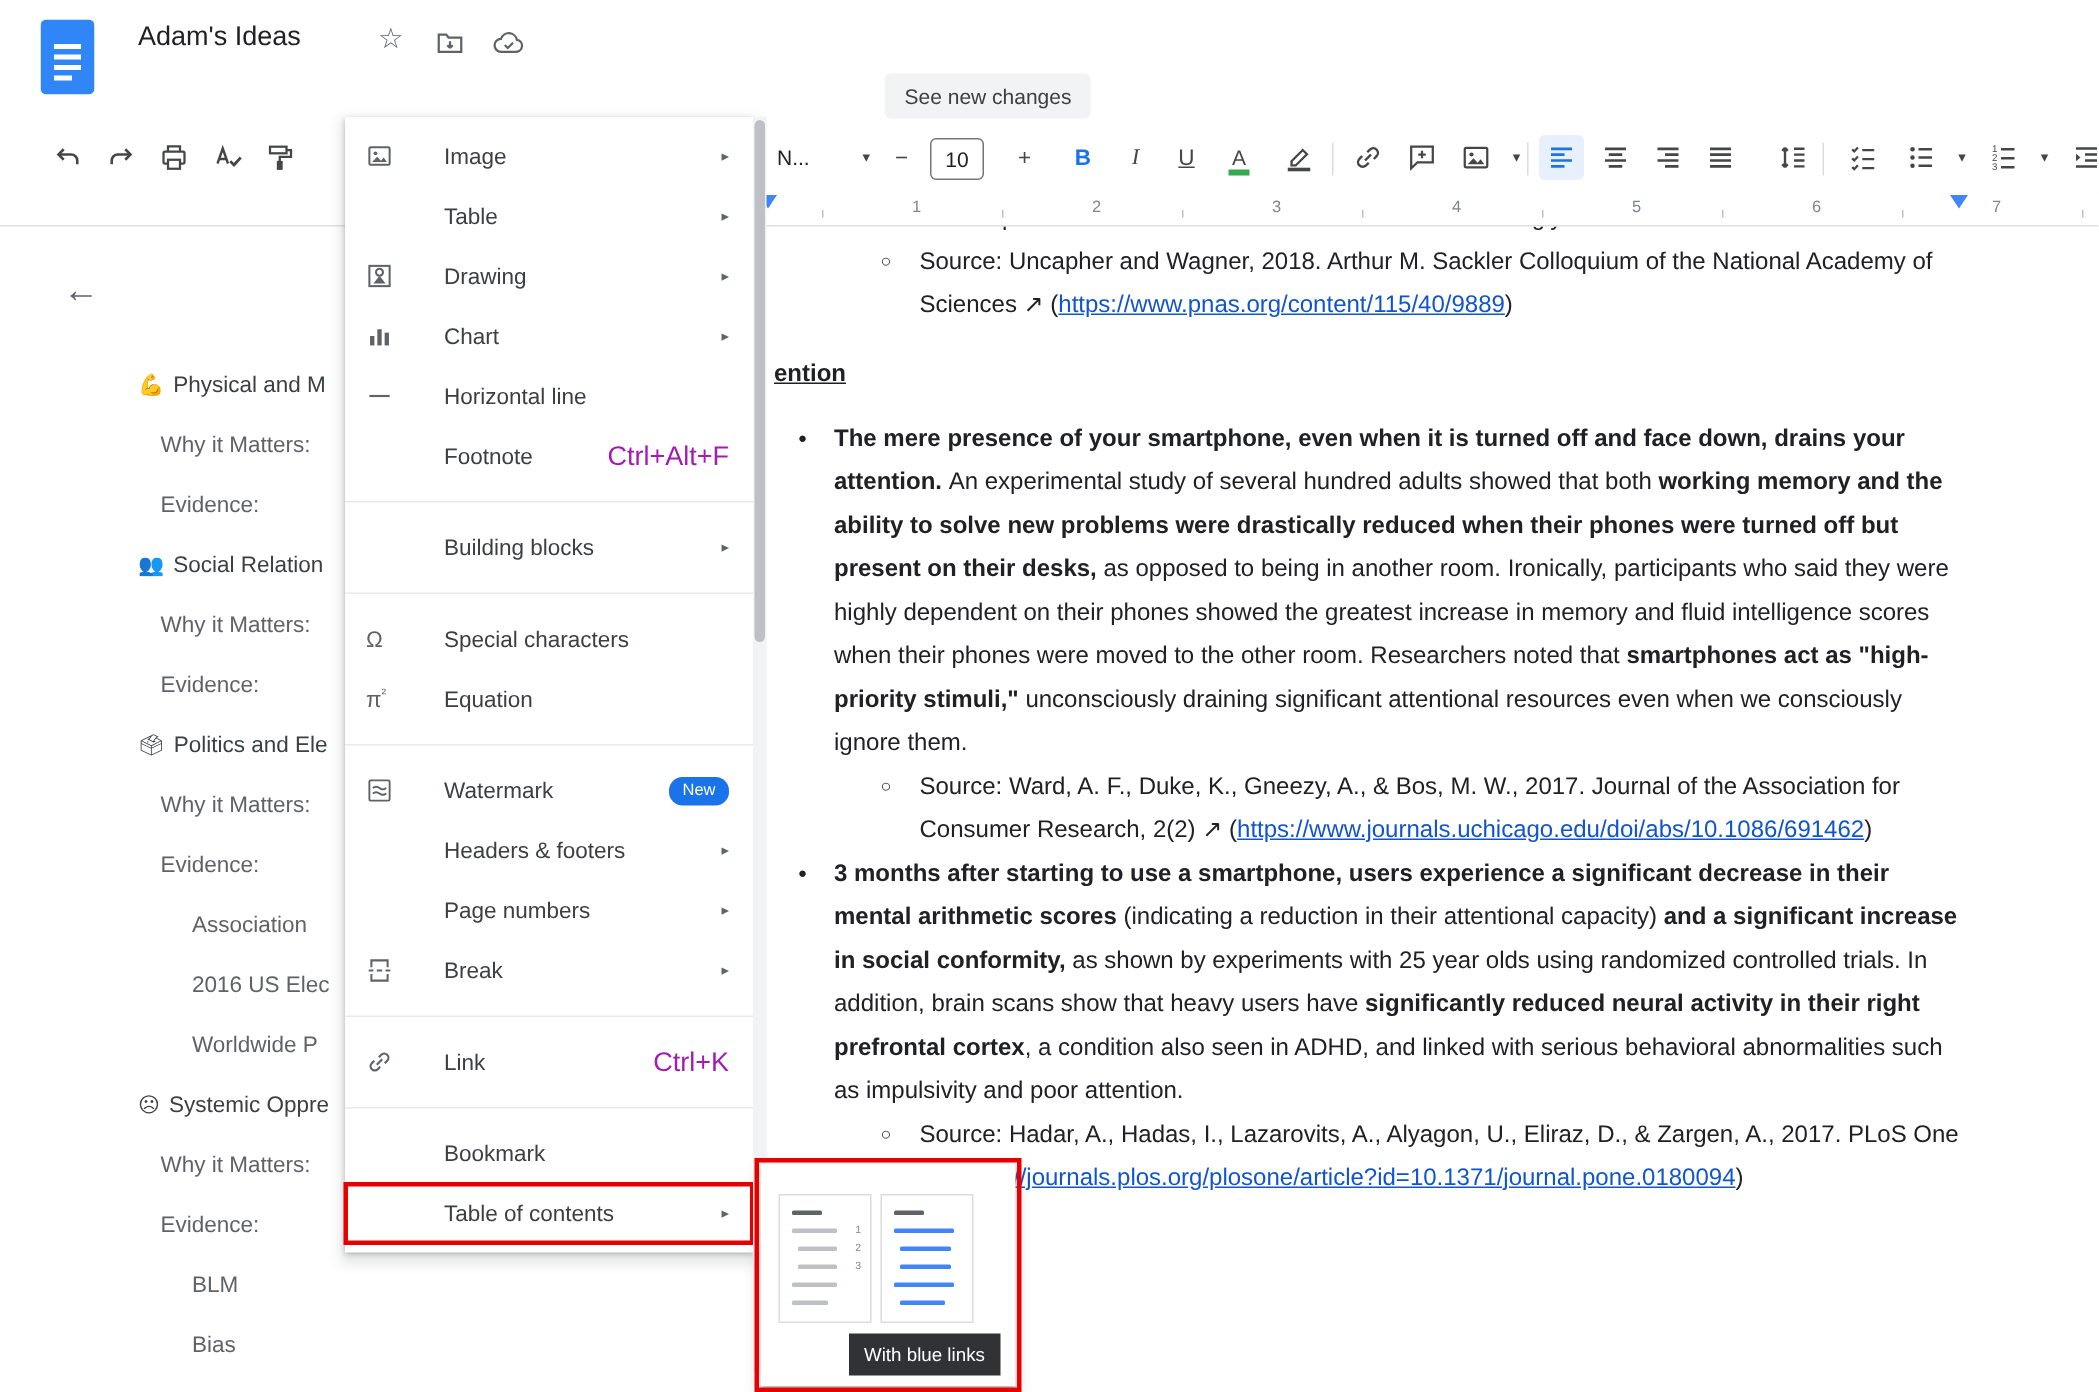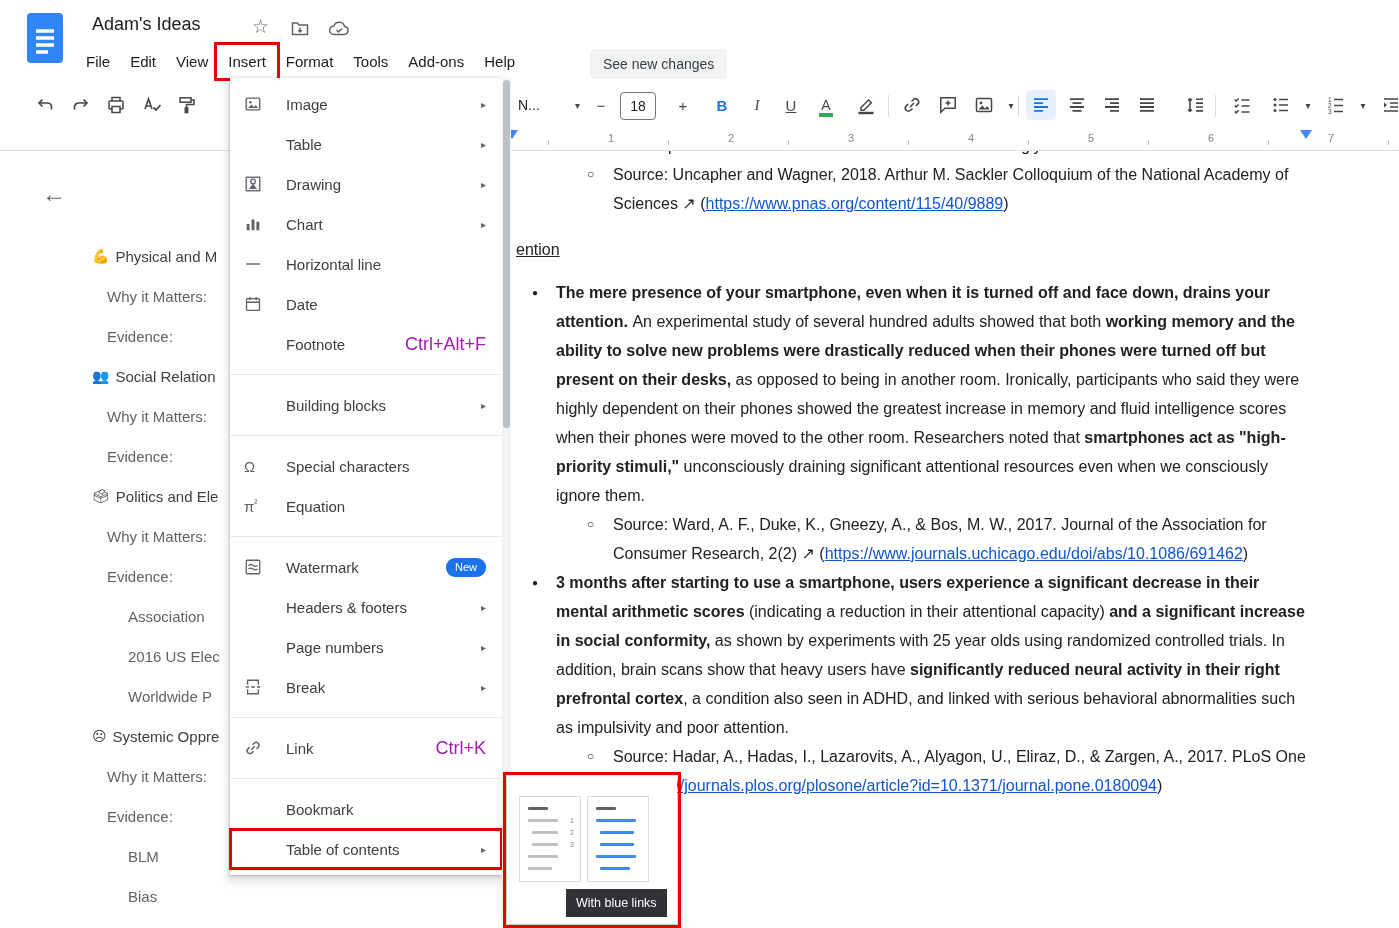--- a/index.html
+++ b/index.html
@@ -50,35 +50,35 @@
   .ov-item.lv1{padding-left:92px;}
   .ov-item.lv2{padding-left:107px;color:#5f6368;}
   .ov-item.lv3{padding-left:128px;color:#5f6368;}
   .ov-ico{margin-right:6px;font-size:14px;}
   
   .doc{position:absolute;left:516px;top:131px;width:795px;z-index:1;cursor:text;}
   .blk{position:relative;font-size:16px;line-height:29px;color:#202124;}
   .blk .b{font-weight:700;}
   .lnk{color:#1155cc;text-decoration:underline;cursor:pointer;}
   .blk.text{padding-left:40px;}
-  .blk.heading{margin:17px 0 14px;text-decoration:underline;}
+  .blk.heading{margin:17px 0 14px;text-decoration:underline;font-weight:bold;}
   .blk.bullet1{padding-left:40px;}
   .blk.bullet2{padding-left:97px;}
   .bmark{position:absolute;top:0;line-height:29px;color:#202124;}
   .bullet1>.bmark{left:16px;font-size:10px;}
   .bullet2>.bmark{left:71px;font-size:12px;}
   
   .insert-menu{position:absolute;left:230px;top:78px;width:272px;background:#fff;z-index:50;
     padding:6px 0;box-shadow:0 1px 3px rgba(60,64,67,.3),0 4px 8px 3px rgba(60,64,67,.15);}
   .mi{height:40px;display:flex;align-items:center;padding:0 16px 0 14px;font-size:15px;
     color:#3c4043;cursor:pointer;}
   .mi.red-row{outline:3px solid #e60000;outline-offset:-2px;}
   .mi .ic{width:30px;min-width:30px;display:flex;align-items:center;color:#5f6368;}
   .gicon{font-size:15px;color:#5f6368;}
-  .mi .lbl{flex:1;white-space:nowrap;margin-left:12px;}
+  .mi .lbl{flex:1;white-space:nowrap;margin-left:22px;}
   .mi .sc{color:#a21caf;font-size:18px;}
   .mi .sub{color:#5f6368;font-size:10px;margin-left:10px;}
   .badge{background:#1a73e8;color:#fff;font-size:11px;line-height:1;padding:4px 9px;
     border-radius:9px;}
   .menu-sep{height:1px;background:#e8eaed;margin:10px 0;}
   .menu-scrollbar{position:absolute;left:502px;top:78px;width:9px;height:837px;
     background:#f1f3f4;z-index:51;}
   .menu-scrollbar .thumb{position:absolute;left:1px;top:2px;width:7px;height:348px;
     background:#bdc1c6;border-radius:4px;cursor:grab;}
   
@@ -115,30 +115,20 @@
           <path d="M2.5 4h5l1.5 2h8.5v9.5h-15z"></path>
           <path d="M10 8.5v4.5M10 13l-1.8-1.8M10 13l1.8-1.8"></path>
         </svg>
     </span>
     <span class="title-icon" style="left:328px;top:21px;">
       <svg viewBox="0 0 22 16" width="22" height="16" fill="none" stroke="currentColor" stroke-width="1.5">
           <path d="M6 13.5h10a4 4 0 0 0 .6-7.96A5.5 5.5 0 0 0 6 4.9 4.3 4.3 0 0 0 6 13.5z"></path>
           <path d="M8.5 9l2 2 3.5-3.5"></path>
         </svg>
     </span>
-    <nav class="menubar" id="menubar">
-        <div class="mb-item">File</div>
-        <div class="mb-item">Edit</div>
-        <div class="mb-item">View</div>
-        <div class="mb-item red-box">Insert</div>
-        <div class="mb-item">Format</div>
-        <div class="mb-item">Tools</div>
-        <div class="mb-item">Add-ons</div>
-        <div class="mb-item">Help</div>
-      </nav>
     <button class="see-new-changes">See new changes</button>
   </div>
 
   <div class="toolbar" id="toolbar">
     <div class="tb-divider" style="left:888px"></div>
     <div class="tb-divider" style="left:1018px"></div>
     <div class="tb-divider" style="left:1215px"></div>
   <div class="tb-btn" style="left: 30px;">
         <svg viewBox="0 0 20 20" width="20" height="20" fill="none" stroke="currentColor" stroke-width="1.7">
           <path d="M7.5 4.5L4 8l3.5 3.5"></path>
@@ -169,21 +159,21 @@
           <rect x="3" y="2.8" width="11" height="4.4"></rect>
           <path d="M14 5h3v4.5H9.5V13"></path>
           <rect x="8.3" y="13" width="2.4" height="4.5" fill="currentColor"></rect>
         </svg>
       </div>
       <div class="tb-btn styles" style="left: 512px;">
         <span>N...</span>
         <span class="caret">▾</span>
       </div>
       <div class="tb-btn" style="left: 586px;">−</div>
-      <div class="tb-btn fsize" style="left: 620px;">18</div>
+      <div class="tb-btn fsize" style="left: 620px;">10</div>
       <div class="tb-btn" style="left: 668px;">+</div>
       <div class="tb-btn tb-bold" style="left: 707px;">B</div>
       <div class="tb-btn tb-italic" style="left: 742px;">I</div>
       <div class="tb-btn tb-underline" style="left: 776px;">U</div>
       <div class="tb-btn" style="left: 811px;">
         <span class="colA"><span>A</span><span class="colA-bar"></span></span>
       </div>
       <div class="tb-btn" style="left: 851px;">
         <svg viewBox="0 0 20 20" width="20" height="20">
           <path d="M5 12.5L12.5 5l2.8 2.8L7.8 15.3H5z" fill="none" stroke="currentColor" stroke-width="1.5"></path>
@@ -413,29 +403,20 @@
       </div>
       <div class="mi">
         <span class="ic">
           <svg viewBox="0 0 20 20" width="18" height="18">
             <rect x="2.5" y="9.2" width="15" height="1.6" fill="currentColor"></rect>
           </svg>
         </span>
         <span class="lbl">Horizontal line</span>
       </div>
       <div class="mi">
-        <span class="ic">
-          <svg viewBox="0 0 20 20" width="18" height="18" fill="none" stroke="currentColor" stroke-width="1.5">
-            <rect x="2.8" y="4" width="14.4" height="13" rx="1"></rect>
-            <path d="M2.8 8h14.4M6.5 2.2v3.6M13.5 2.2v3.6"></path>
-          </svg>
-        </span>
-        <span class="lbl">Date</span>
-      </div>
-      <div class="mi">
         <span class="ic"></span>
         <span class="lbl">Footnote</span>
         <span class="sc">Ctrl+Alt+F</span>
       </div>
       <div class="menu-sep"></div>
       <div class="mi">
         <span class="ic"></span>
         <span class="lbl">Building blocks</span>
         <span class="sub">▸</span>
       </div>

